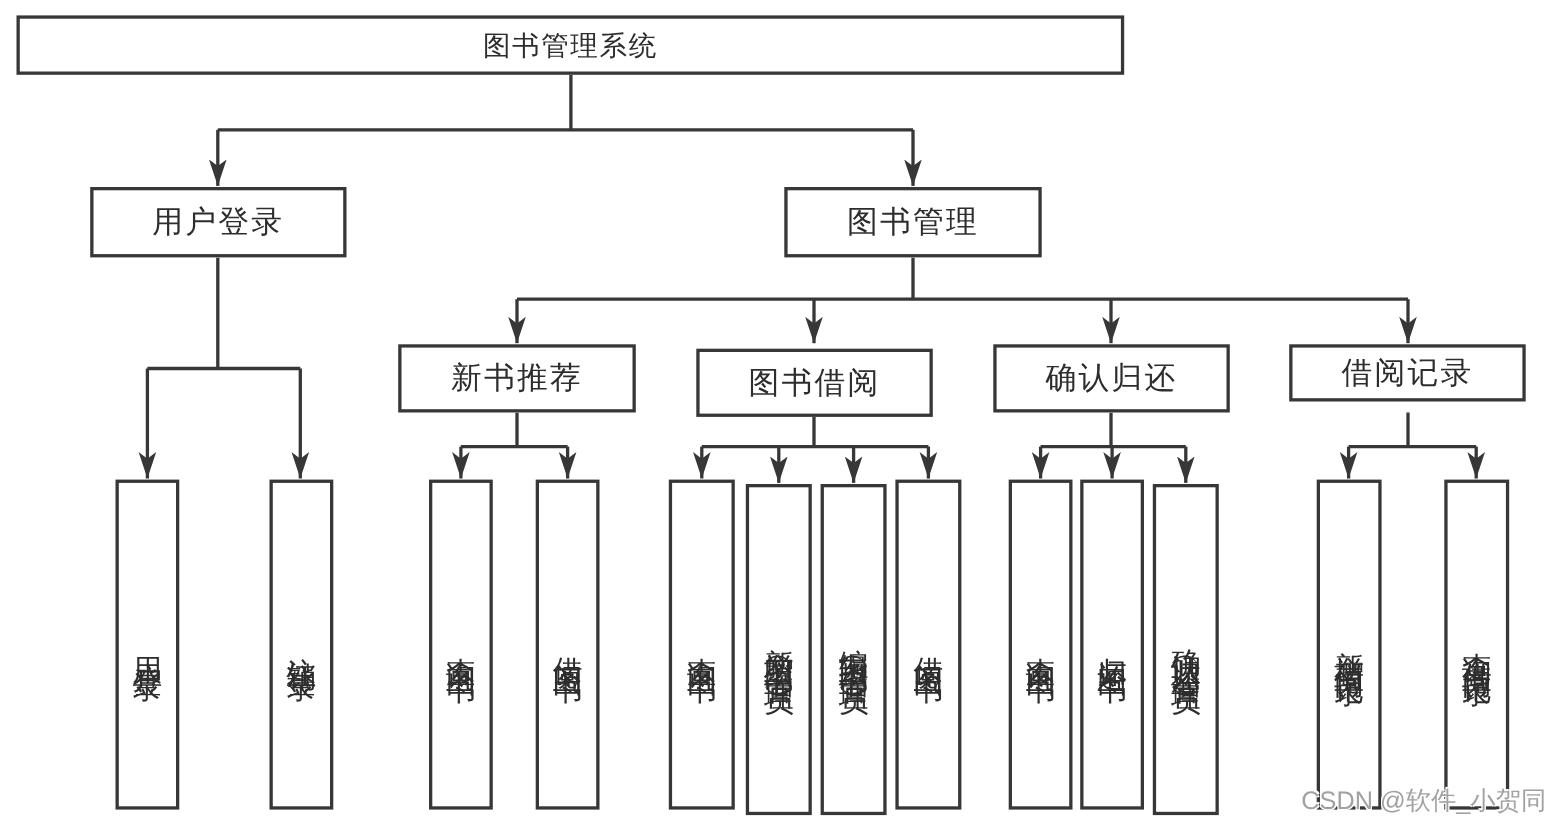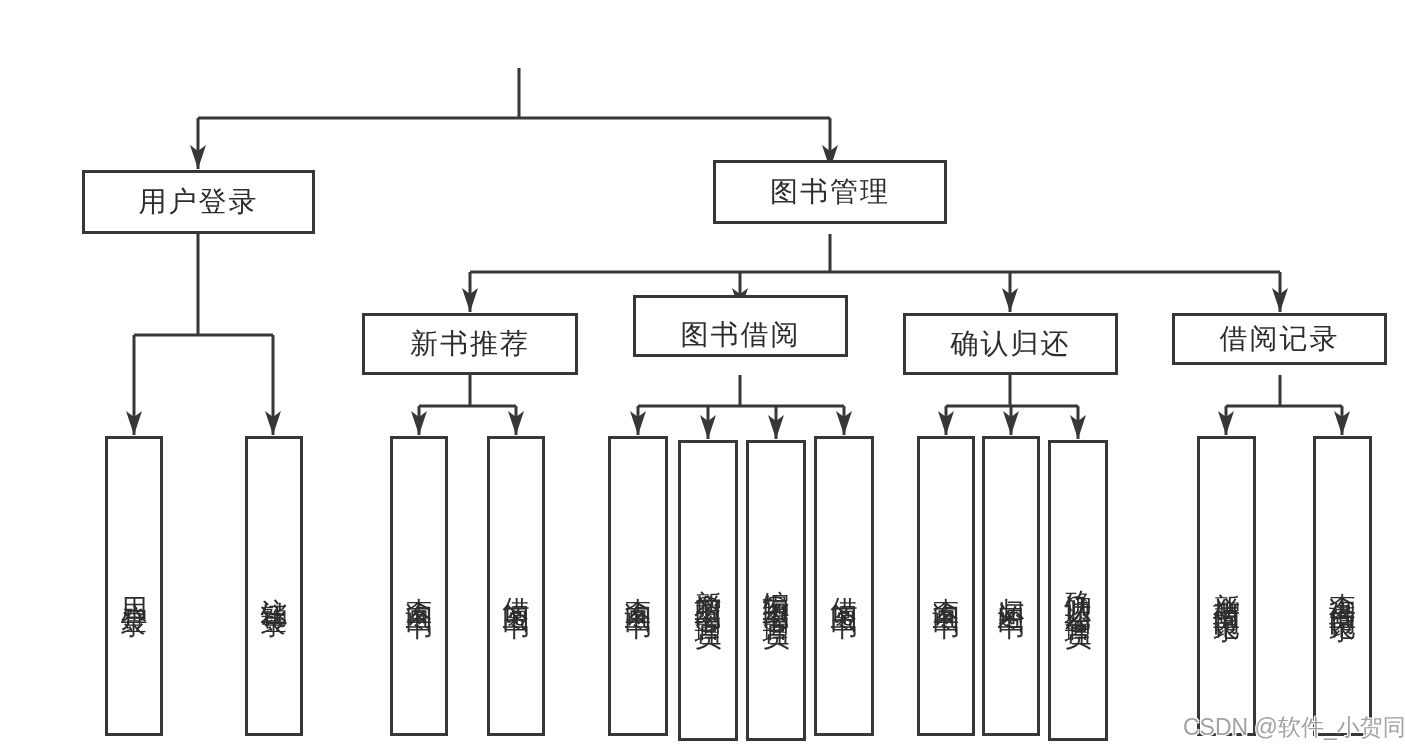--- a/index.html
+++ b/index.html
@@ -34,23 +34,23 @@
   .lv2        { font-size: 28px; letter-spacing: 2px; }
   .leaf {
     font-size: 27px;
     letter-spacing: 5px;
     writing-mode: vertical-rl;
     text-orientation: mixed;
   }
   
   #b-root    { left:  15px; top:  14px; width: 1007px; height: 54px; }
   #b-login   { left:  82px; top: 170px; width: 233px; height: 64px; }
-  #b-mgmt    { left: 713px; top: 160px; width: 234px; height: 64px; }
+  #b-mgmt    { left: 713px; top: 170px; width: 234px; height: 64px; }
   #b-newrec  { left: 362px; top: 313px; width: 216px; height: 62px; }
-  #b-borrow  { left: 633px; top: 295px; width: 215px; height: 62px; align-items: flex-end; }
+  #b-borrow  { left: 633px; top: 317px; width: 215px; height: 62px; }
   #b-current { left: 903px; top: 313px; width: 215px; height: 62px; }
   #b-records { left:1172px; top: 313px; width: 215px; height: 52px; }
   #l-login   { left: 105px; top: 436px; width: 58px; height: 300px; }
   #l-logout  { left: 245px; top: 436px; width: 58px; height: 300px; }
   #l-q1      { left: 390px; top: 436px; width: 58px; height: 300px; }
   #l-b1      { left: 487px; top: 436px; width: 58px; height: 300px; }
   #l-q2      { left: 608px; top: 436px; width: 60px; height: 300px; }
   #l-add     { left: 678px; top: 440px; width: 60px; height: 301px; }
   #l-edit    { left: 746px; top: 440px; width: 60px; height: 301px; }
   #l-b2      { left: 814px; top: 436px; width: 60px; height: 300px; }
@@ -106,20 +106,23 @@
       <line x1="776" y1="406" x2="776" y2="439" marker-end="url(#ah)"></line>
       <line x1="844" y1="406" x2="844" y2="435" marker-end="url(#ah)"></line>
       <line x1="946" y1="406" x2="946" y2="435" marker-end="url(#ah)"></line>
       <line x1="1011" y1="406" x2="1011" y2="435" marker-end="url(#ah)"></line>
       <line x1="1078" y1="406" x2="1078" y2="439" marker-end="url(#ah)"></line>
       <line x1="1226" y1="406" x2="1226" y2="435" marker-end="url(#ah)"></line>
       <line x1="1342" y1="406" x2="1342" y2="435" marker-end="url(#ah)"></line>
     </g>
   </svg>
 
+  <div class="box title-box" id="b-root">
+    <span class="lbl">图书管理系统</span>
+  </div>
 
   <div class="box lv1" id="b-login">
     <span class="lbl">用户登录</span>
   </div>
   <div class="box lv1" id="b-mgmt">
     <span class="lbl">图书管理</span>
   </div>
 
   <div class="box lv2" id="b-newrec">
     <span class="lbl">新书推荐</span>

